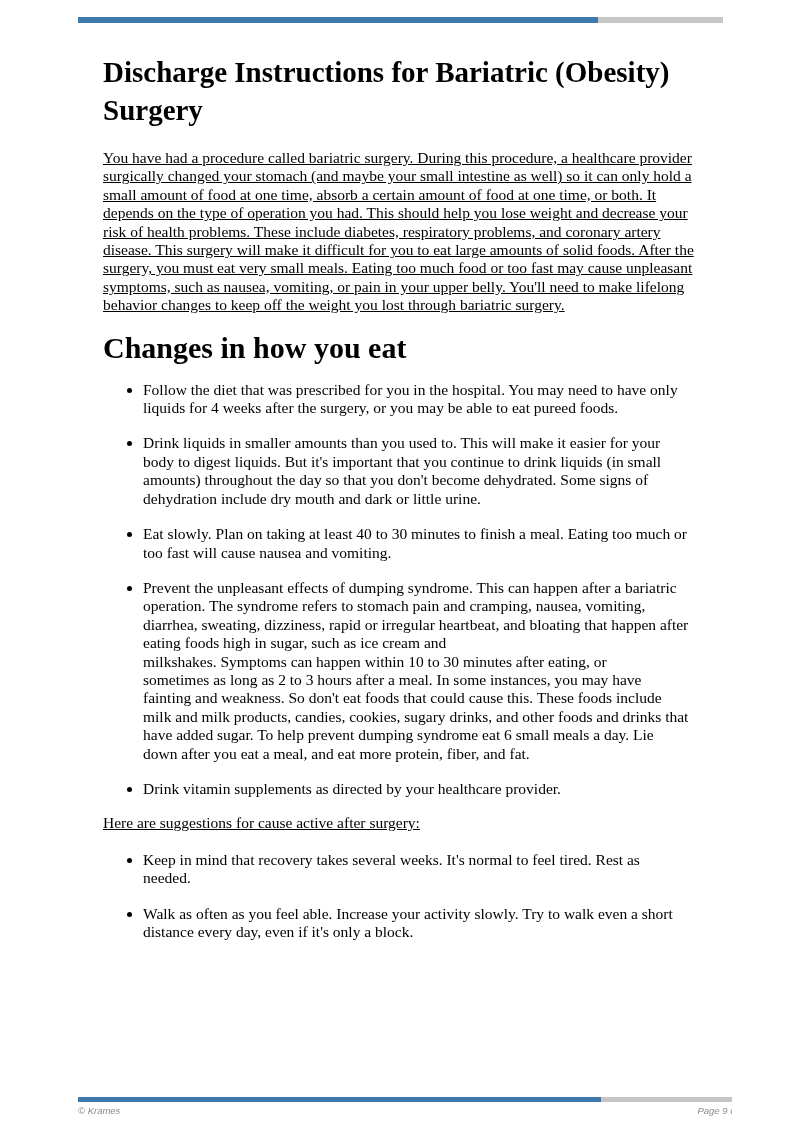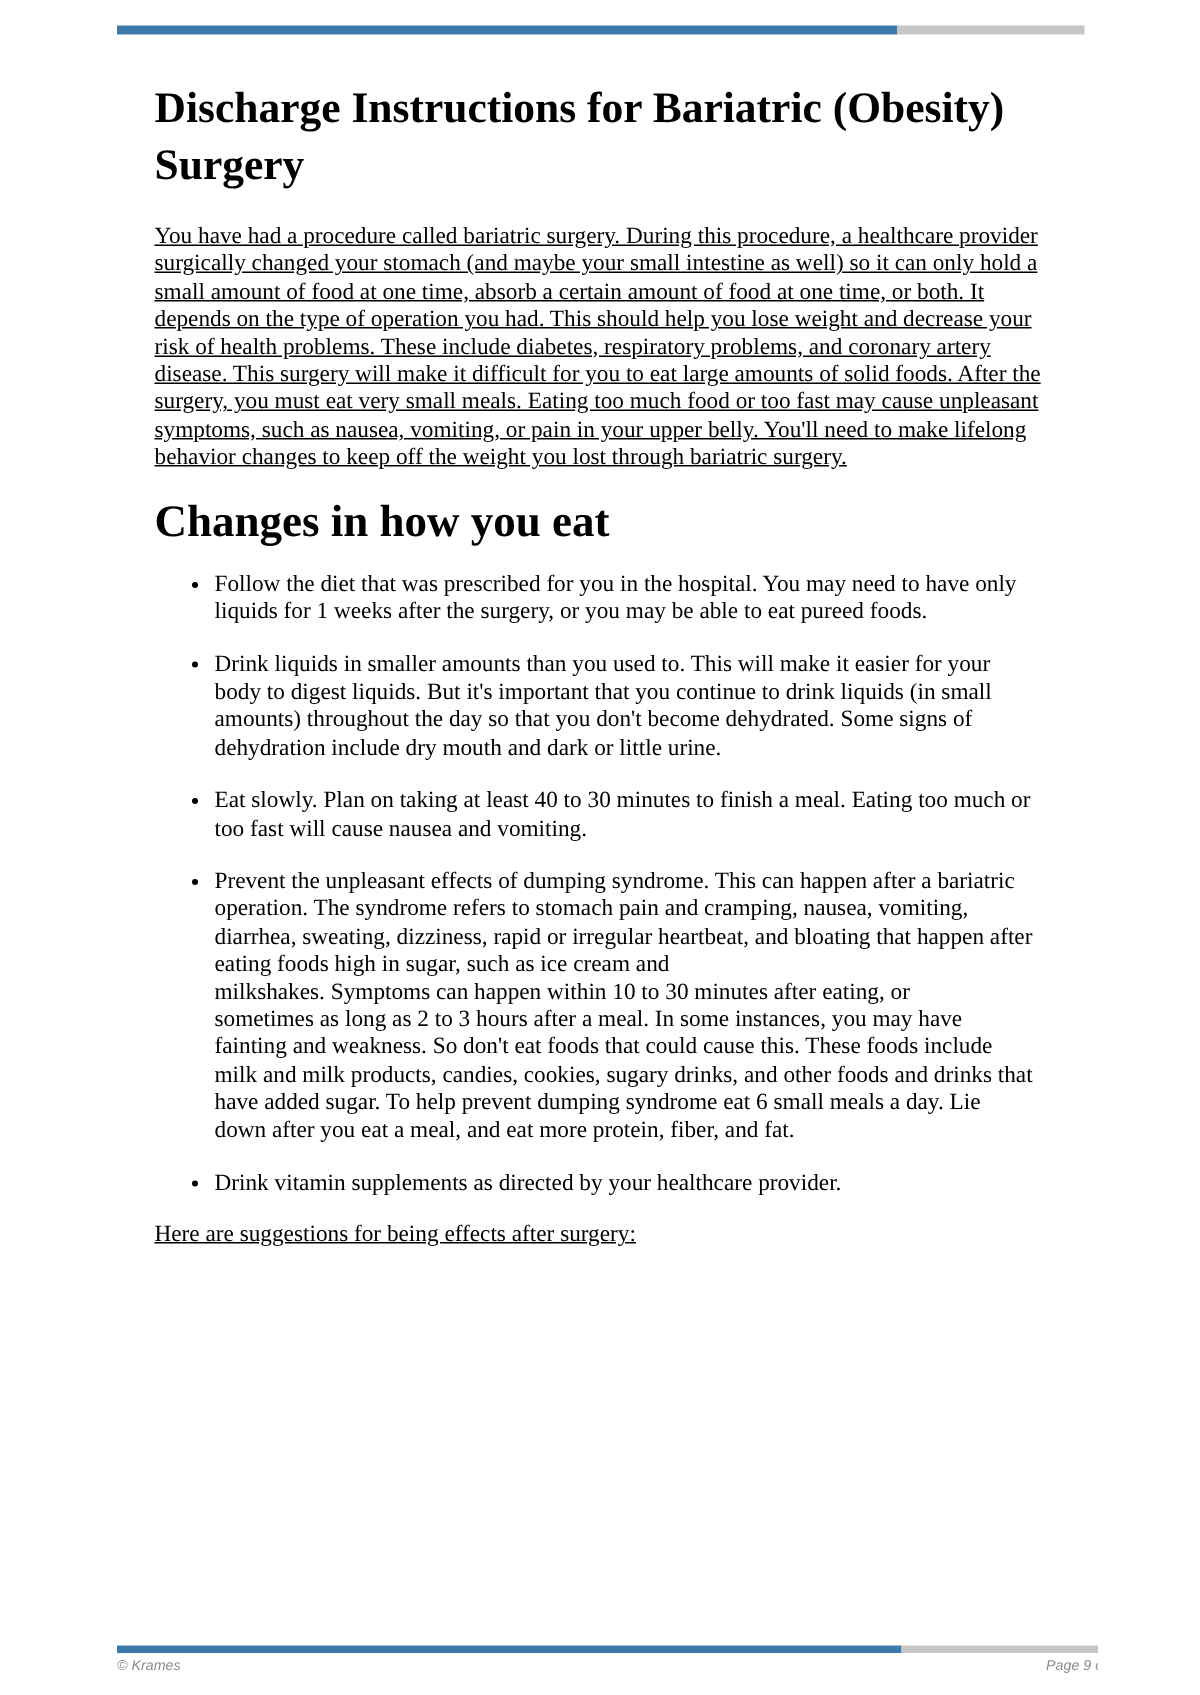--- a/index.html
+++ b/index.html
@@ -88,30 +88,34 @@
       <div class="seg-gray"></div>
     </div>
   </div>
 
   <h1>Discharge Instructions for Bariatric (Obesity) Surgery</h1>
 
   <p class="body-text intro">You have had a procedure called bariatric surgery. During this procedure, a healthcare provider surgically changed your stomach (and maybe your small intestine as well) so it can only hold a small amount of food at one time, absorb a certain amount of food at one time, or both. It depends on the type of operation you had. This should help you lose weight and decrease your risk of health problems. These include diabetes, respiratory problems, and coronary artery disease. This surgery will make it difficult for you to eat large amounts of solid foods. After the surgery, you must eat very small meals. Eating too much food or too fast may cause unpleasant symptoms, such as nausea, vomiting, or pain in your upper belly. You'll need to make lifelong behavior changes to keep off the weight you lost through bariatric surgery.</p>
 
   <h2>Changes in how you eat</h2>
   <ul class="bullets">
-    <li>Follow the diet that was prescribed for you in the hospital. You may need to have only liquids for 1 weeks after the surgery, or you may be able to eat pureed foods.</li>
+    <li>Follow the diet that was prescribed for you in the hospital. You may need to have only liquids for 4 weeks after the surgery, or you may be able to eat pureed foods.</li>
     <li>Drink liquids in smaller amounts than you used to. This will make it easier for your body to digest liquids. But it's important that you continue to drink liquids (in small amounts) throughout the day so that you don't become dehydrated. Some signs of dehydration include dry mouth and dark or little urine.</li>
     <li>Eat slowly. Plan on taking at least 40 to 30 minutes to finish a meal. Eating too much or too fast will cause nausea and vomiting.</li>
     <li>Prevent the unpleasant effects of dumping syndrome. This can happen after a bariatric operation. The syndrome refers to stomach pain and cramping, nausea, vomiting, diarrhea, sweating, dizziness, rapid or irregular heartbeat, and bloating that happen after eating foods high in sugar, such as ice cream and
 milkshakes. Symptoms can happen within 10 to 30 minutes after eating, or
 sometimes as long as 2 to 3 hours after a meal. In some instances, you may have fainting and weakness. So don't eat foods that could cause this. These foods include milk and milk products, candies, cookies, sugary drinks, and other foods and drinks that have added sugar. To help prevent dumping syndrome eat 6 small meals a day. Lie down after you eat a meal, and eat more protein, fiber, and fat.</li>
     <li>Drink vitamin supplements as directed by your healthcare provider.</li>
   </ul>
 
-  <p class="body-text lead">Here are suggestions for being effects after surgery:</p>
+  <p class="body-text lead">Here are suggestions for cause active after surgery:</p>
+  <ul class="bullets">
+    <li>Keep in mind that recovery takes several weeks. It's normal to feel tired. Rest as needed.</li>
+    <li>Walk as often as you feel able. Increase your activity slowly. Try to walk even a short distance every day, even if it's only a block.</li>
+  </ul>
 
   <div class="footer">
     <div class="rule-inner">
       <div class="seg-blue"></div>
       <div class="seg-gray"></div>
     </div>
     <div class="footer-text">
       <span>© Krames</span>
       <span>Page 9 of 3</span>
     </div>

